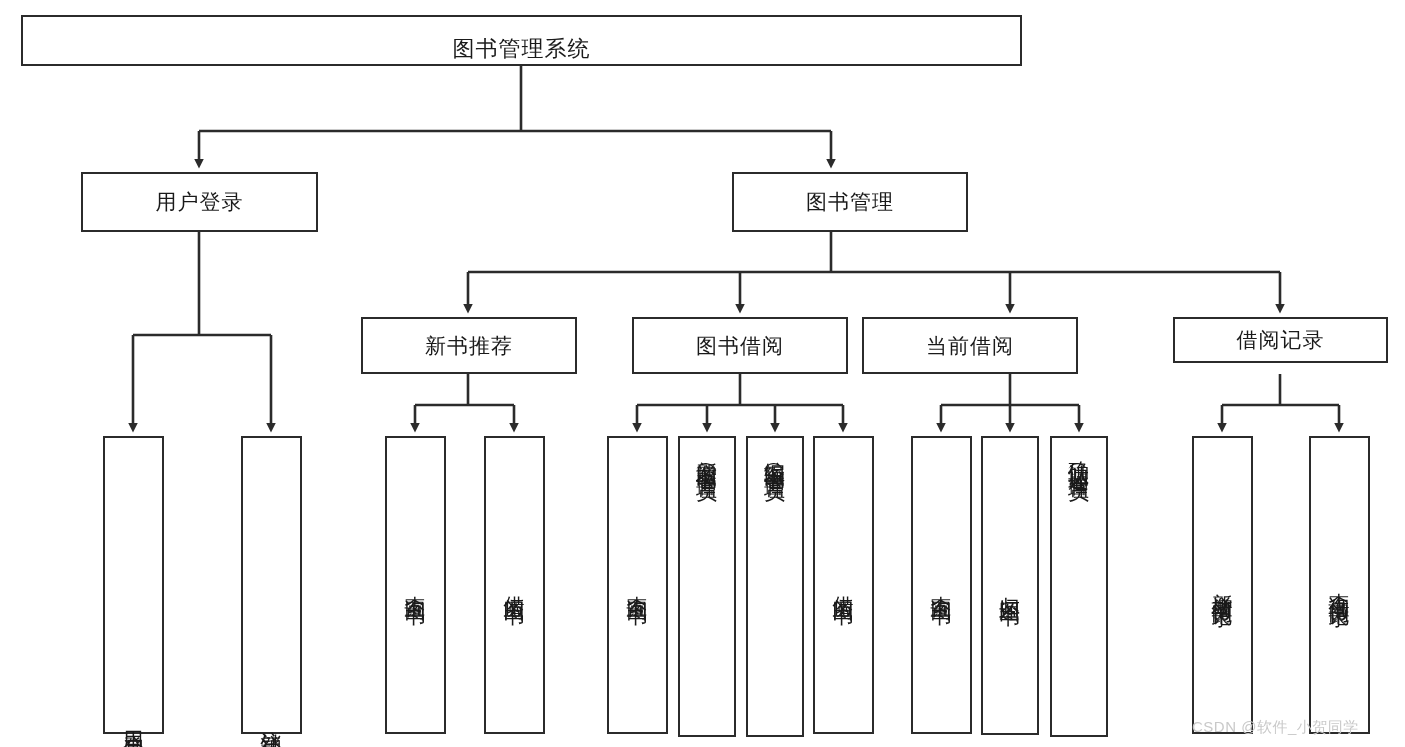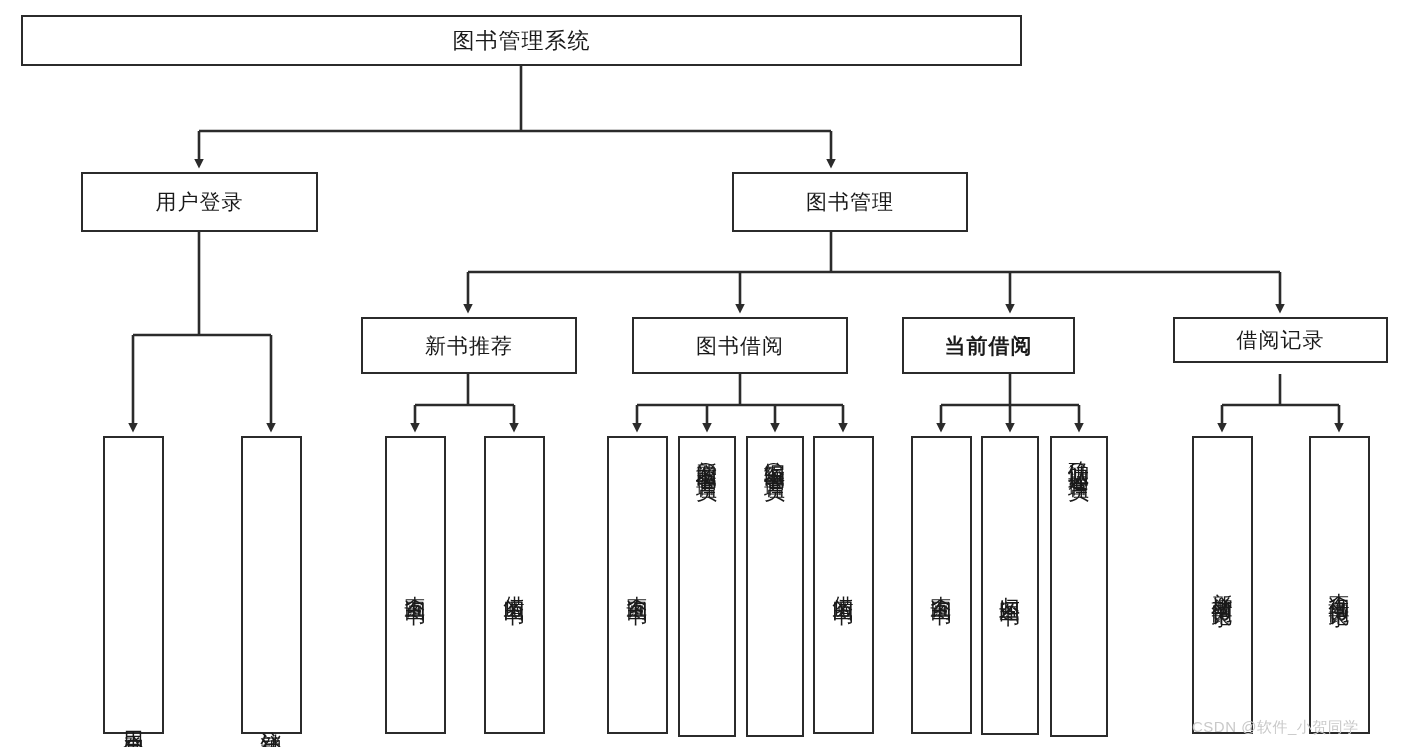--- a/index.html
+++ b/index.html
@@ -116,38 +116,38 @@
       <path d="M1010,405 L1010,424" marker-end="url(#arrow)"></path>
       <path d="M1079,405 L1079,424" marker-end="url(#arrow)"></path>
 
       <path d="M1280,374 L1280,405"></path>
       <path d="M1222,405 L1339,405"></path>
       <path d="M1222,405 L1222,424" marker-end="url(#arrow)"></path>
       <path d="M1339,405 L1339,424" marker-end="url(#arrow)"></path>
     </g>
   </svg>
 
-  <div class="node h root" style="left:21px; top:15px; width:1001px; height:51px;">
+  <div class="node h root" style="left:21px; top:15px; width:1001px; height:51px;align-items:flex-end;">
     <span>图书管理系统</span>
   </div>
 
   <div class="node h" style="left:81px; top:172px; width:237px; height:60px;">
     <span>用户登录</span>
   </div>
   <div class="node h" style="left:711px; top:172px; width:236px; height:60px;margin-left:21px;">
     <span>图书管理</span>
   </div>
 
   <div class="node h" style="left:632px; top:317px; width:216px; height:57px;">
     <span>图书借阅</span>
   </div>
   <div class="node h" style="left:361px; top:317px; width:216px; height:57px;">
     <span>新书推荐</span>
   </div>
-  <div class="node h" style="left:902px; top:317px; width:173px; height:57px;font-weight:bold;">
+  <div class="node h" style="left:862px; top:317px; width:216px; height:57px;">
     <span>当前借阅</span>
   </div>
   <div class="node h" style="left:1173px; top:317px; width:215px; height:46px;">
     <span>借阅记录</span>
   </div>
 
   <div class="node v align-bottom" style="left:103px; top:436px; width:61px; height:298px;">
     <span class="vtext">用户登录</span>
   </div>
   <div class="node v align-bottom" style="left:241px; top:436px; width:61px; height:298px;">

